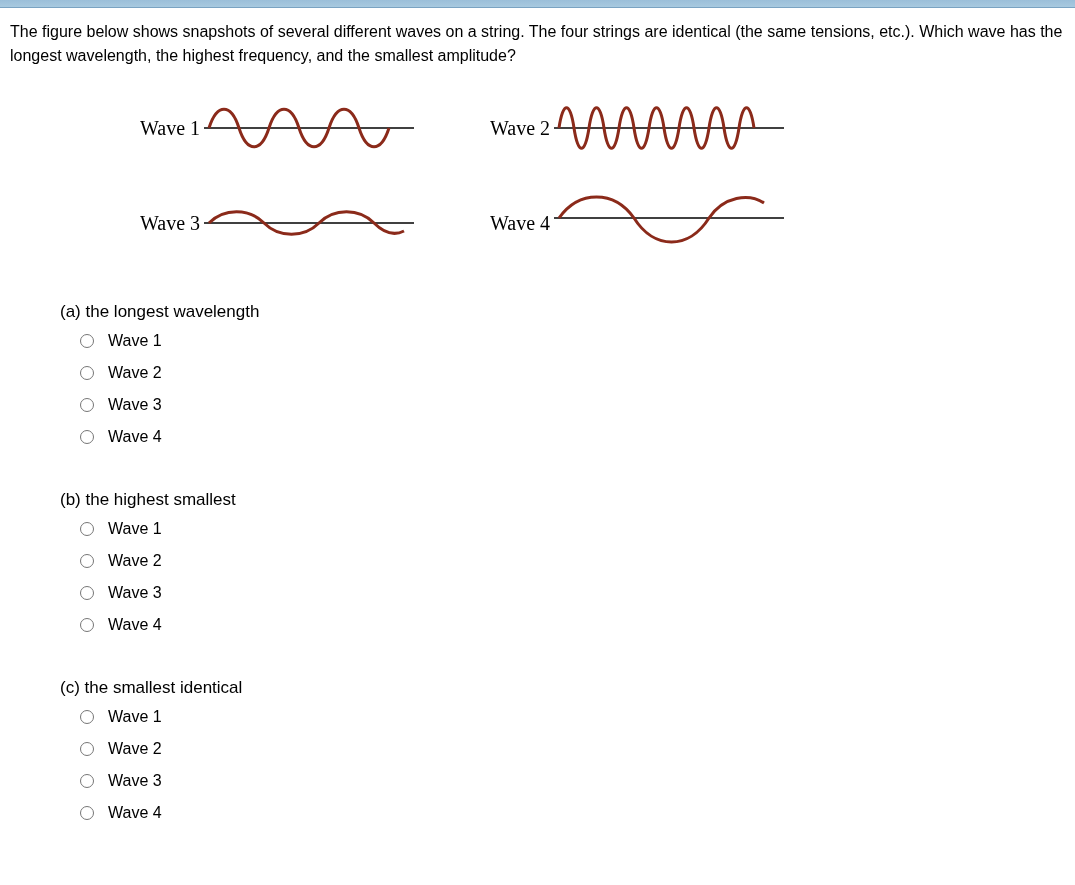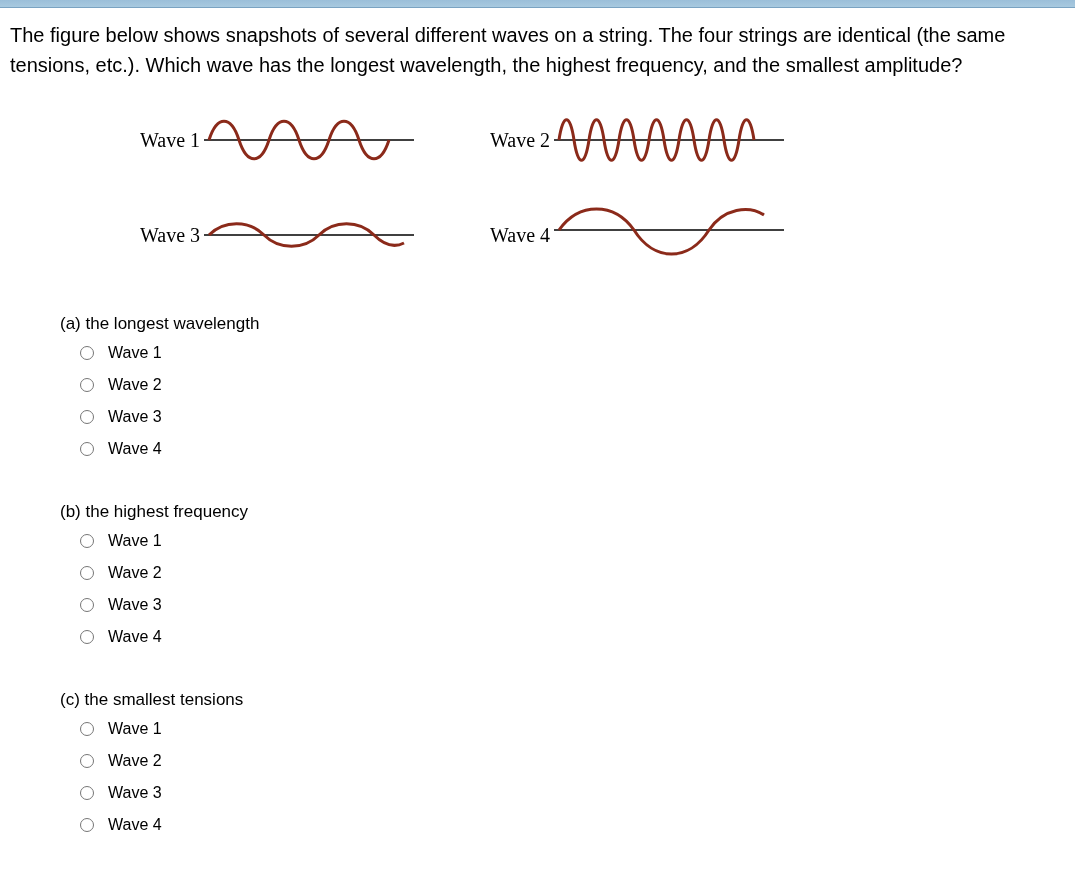--- a/index.html
+++ b/index.html
@@ -33,21 +33,21 @@
       font-weight: bold;
       font-size: 13px;
       white-space: nowrap;
       position: relative;
       top: -4px;
     }
     .content {
       padding: 12px 10px 20px 10px;
     }
     .question-text {
-      font-size: 20px;
+      font-size: 16px;
       line-height: 1.5;
       margin-bottom: 30px;
     }
     .figures {
       display: grid;
       grid-template-columns: 320px 320px;
       grid-gap: 30px 30px;
       margin-left: 130px;
       margin-bottom: 40px;
     }
@@ -176,41 +176,41 @@
       <input type="radio" name="qa" style="">
       <label>Wave 3</label>
     </div>
     <div class="radio-row">
       <input type="radio" name="qa" style="">
       <label>Wave 4</label>
     </div>
   </div>
 
   <div class="question-section">
-    <div class="section-title">(b) the highest frequency</div>
+    <div class="section-title">(b) the highest smallest</div>
     <div class="radio-row">
       <input type="radio" name="qb" style="">
       <label>Wave 1</label>
     </div>
     <div class="radio-row">
       <input type="radio" name="qb" style="">
       <label>Wave 2</label>
     </div>
     <div class="radio-row">
       <input type="radio" name="qb" style="">
       <label>Wave 3</label>
     </div>
     <div class="radio-row">
       <input type="radio" name="qb" style="">
       <label>Wave 4</label>
     </div>
   </div>
 
   <div class="question-section">
-    <div class="section-title">(c) the smallest tensions</div>
+    <div class="section-title">(c) the smallest identical</div>
     <div class="radio-row">
       <input type="radio" name="qc" style="">
       <label>Wave 1</label>
     </div>
     <div class="radio-row">
       <input type="radio" name="qc" style="">
       <label>Wave 2</label>
     </div>
     <div class="radio-row">
       <input type="radio" name="qc" style="">

